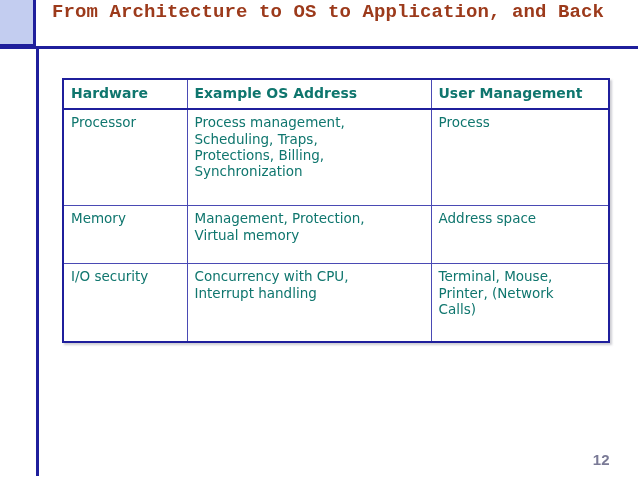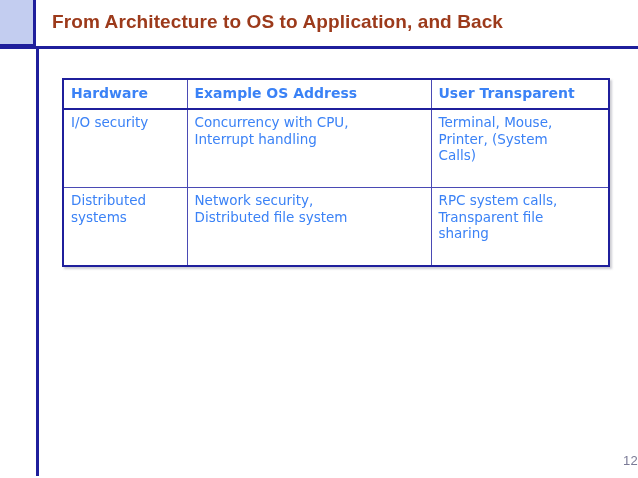--- a/index.html
+++ b/index.html
@@ -52,23 +52,23 @@
     top: 46px;
     width: 3px;
     height: 430px;
     background: #1f1f9c;
   }
 
   
   .slide-title {
     position: absolute;
     left: 52px;
-    top: 11px;
+    top: 1px;
     width: 560px;
-    font-family: Liberation Sans, sans-serif;
+    font-family: Liberation Mono, monospace;
     font-size: 19px;
     font-weight: bold;
     color: #9c3a1b;
     letter-spacing: 0.1px;
     white-space: nowrap;
   }
 
   
   .table-wrap {
     position: absolute;
@@ -86,21 +86,21 @@
   table.os-table col.c1 { width: 124px; }
   table.os-table col.c2 { width: 244px; }
   table.os-table col.c3 { width: 178px; }
 
   table.os-table th,
   table.os-table td {
     border: 1px solid #4a4ab4;
     vertical-align: top;
     padding: 4px 7px 5px 7px;
     font-family: "DejaVu Sans", sans-serif;
-    color: #3b82f6;
+    color: #0f766e;
     font-size: 13.5px;
     line-height: 1.22;
     text-align: left;
     margin-left: 32px;
   }
   table.os-table th {
     font-weight: bold;
     font-size: 14px;
     padding-top: 5px;
     padding-bottom: 6px;
@@ -124,26 +124,27 @@
   
   tr.r0 td { height: 86px; }
   tr.r1 td { height: 48px; }
   tr.r2 td { height: 68px; }
   tr.r3 td { height: 22px; }
   tr.r4 td { height: 68px; }
 
   
   .slide-number {
     position: absolute;
-    right: 0;
+    right: 28px;
     bottom: 10px;
     font-family: "Liberation Sans", sans-serif;
-    font-size: 13px;
+    font-size: 15px;
     color: #7a7a96;
     letter-spacing: 0.3px;
+    font-weight: bold;
   }
 </style>
 </head>
 <body>
 
 <div class="slide">
 
   <div class="corner-block"></div>
   <div class="title-rule"></div>
   <div class="left-rule"></div>
@@ -154,51 +155,62 @@
     <table class="os-table">
       <colgroup>
         <col class="c1">
           <col class="c2">
           <col class="c3">
       </colgroup>
       <thead>
         <tr class="head-row">
           <th>Hardware</th>
           <th>Example OS Address</th>
-          <th>User Transparent</th>
+          <th>User Management</th>
         </tr>
       </thead>
       <tbody>
+        <tr class="r0">
+          <td>
+              <span class="cell-line">Processor</span>
+            </td>
+          <td>
+              <span class="cell-line">Process management,
+Scheduling, Traps,
+Protections, Billing,
+Synchronization</span>
+            </td>
+          <td>
+              <span class="cell-line">Process</span>
+            </td>
+        </tr>
+        <tr class="r1">
+          <td>
+              <span class="cell-line">Memory</span>
+            </td>
+          <td>
+              <span class="cell-line">Management, Protection,
+Virtual memory</span>
+            </td>
+          <td>
+              <span class="cell-line">Address space</span>
+            </td>
+        </tr>
         <tr class="r2">
           <td>
               <span class="cell-line">I/O security</span>
             </td>
           <td>
               <span class="cell-line">Concurrency with CPU,
 Interrupt handling</span>
             </td>
           <td>
               <span class="cell-line">Terminal, Mouse,
-Printer, (System
+Printer, (Network
 Calls)</span>
-            </td>
-        </tr>
-        <tr class="r4">
-          <td>
-              <span class="cell-line">Distributed
-systems</span>
-            </td>
-          <td>
-              <span class="cell-line">Network security,
-Distributed file system</span>
-            </td>
-          <td>
-              <span class="cell-line">RPC system calls,
-Transparent file
-sharing</span>
             </td>
         </tr>
       </tbody>
     </table>
   </div>
 
   <div class="slide-number">12</div>
 
 </div>
 

